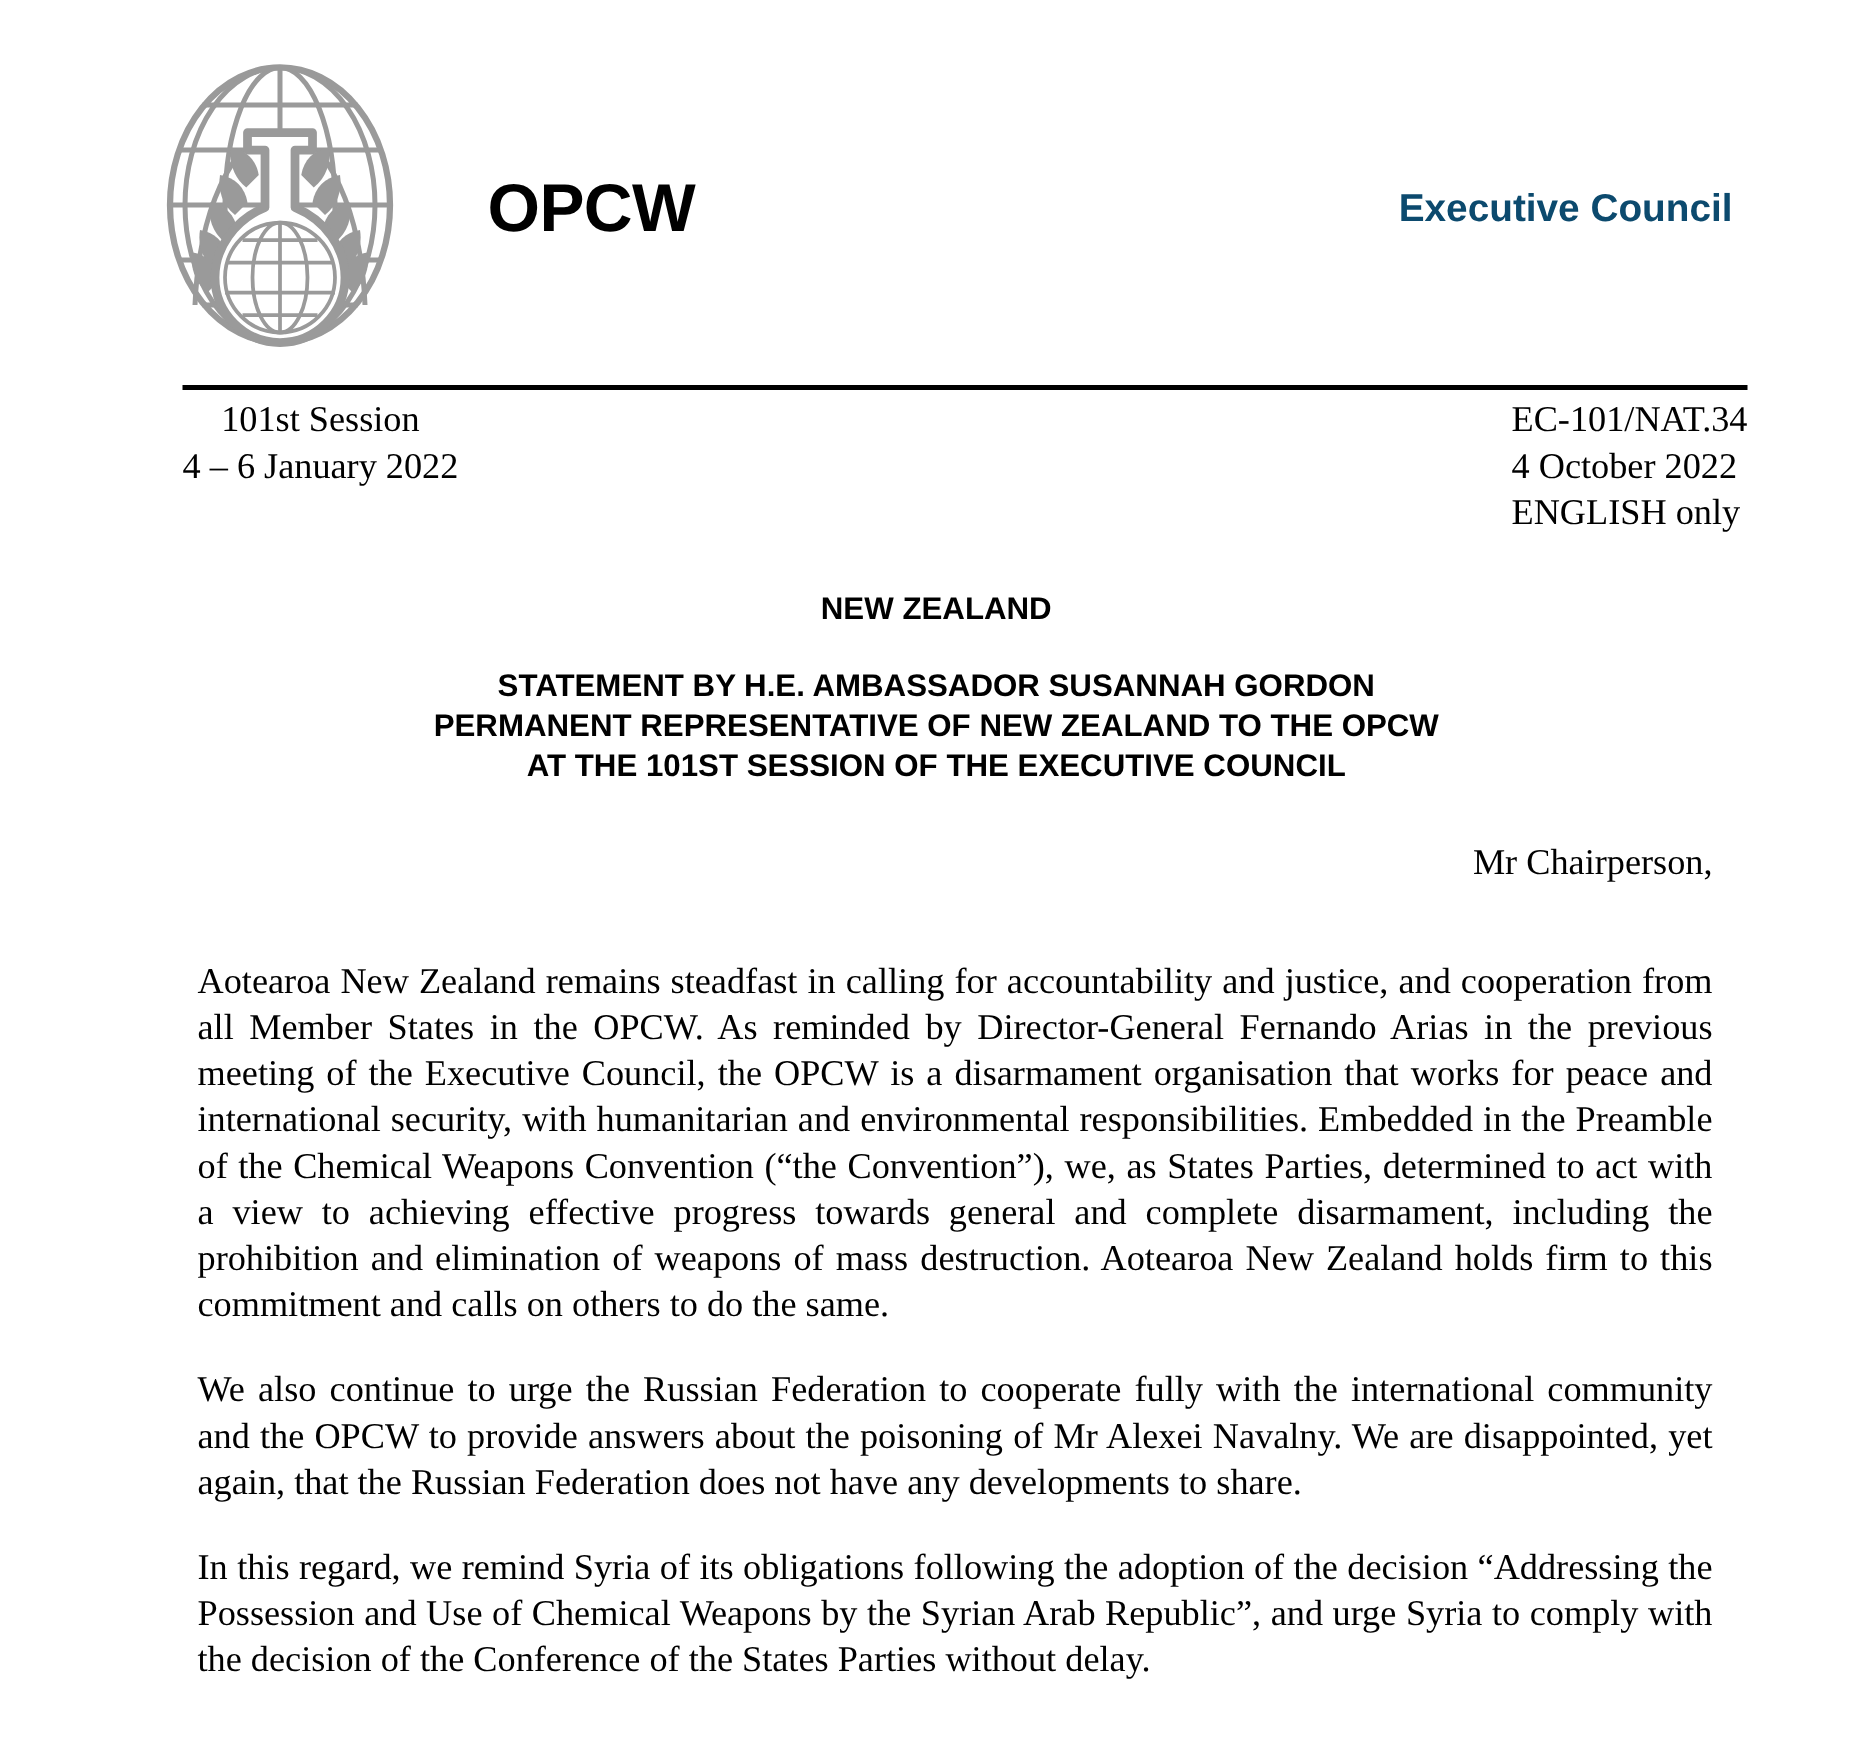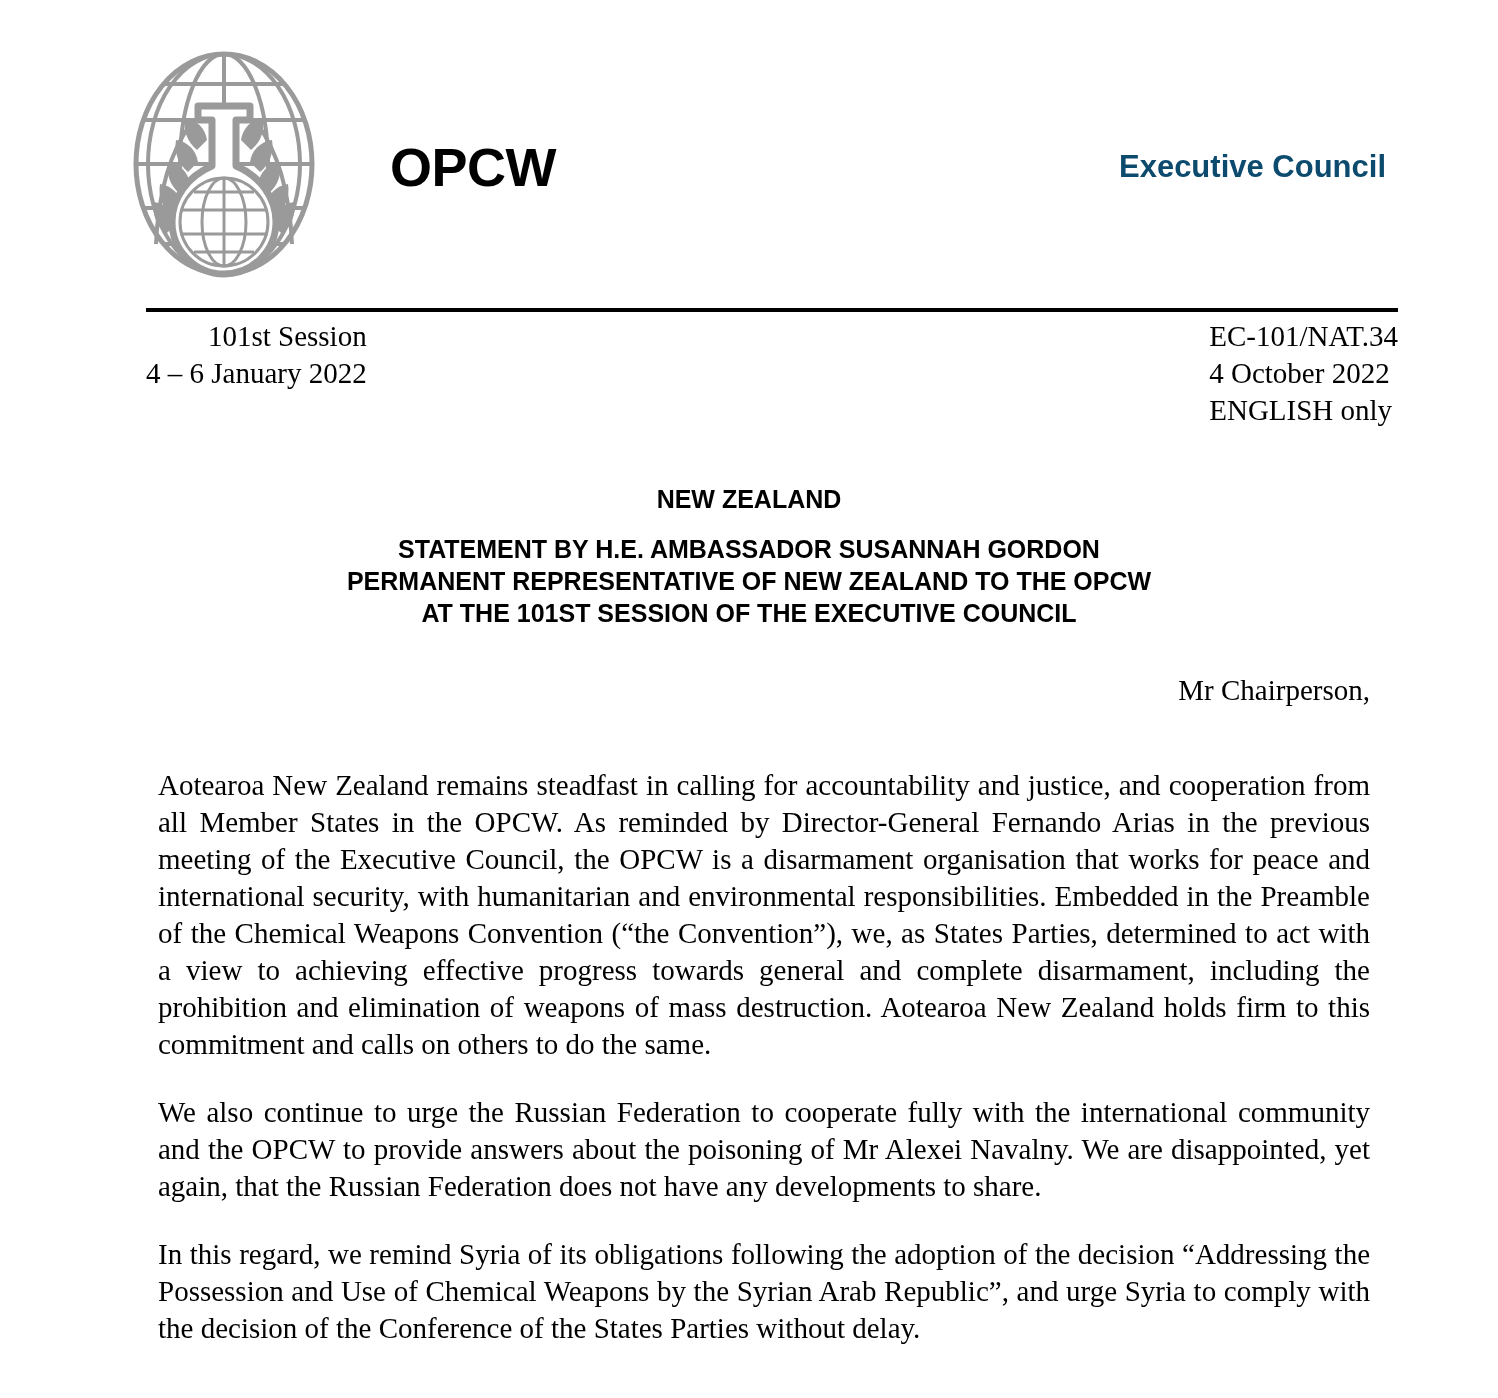--- a/index.html
+++ b/index.html
@@ -84,40 +84,40 @@
   .meta {
     position: absolute;
     left: 146px;
     top: 318px;
     width: 1252px;
     font-size: 29px;
     line-height: 37px;
   }
   .meta-left {
     float: left;
-    text-align: right;
+    text-align: center;
   }
   .meta-right {
     float: right;
     text-align: left;
   }
   .meta-line {
     white-space: nowrap;
   }
   .meta:after {
     content: "";
     display: block;
     clear: both;
   }
 
   
   .country {
     position: absolute;
     left: 0;
-    top: 484px;
+    top: 472px;
     width: 1498px;
     text-align: center;
     font-family: "Liberation Sans", "DejaVu Sans", sans-serif;
     font-weight: bold;
     font-size: 25px;
     line-height: 30px;
   }
 
   .statement-title {
     position: absolute;

